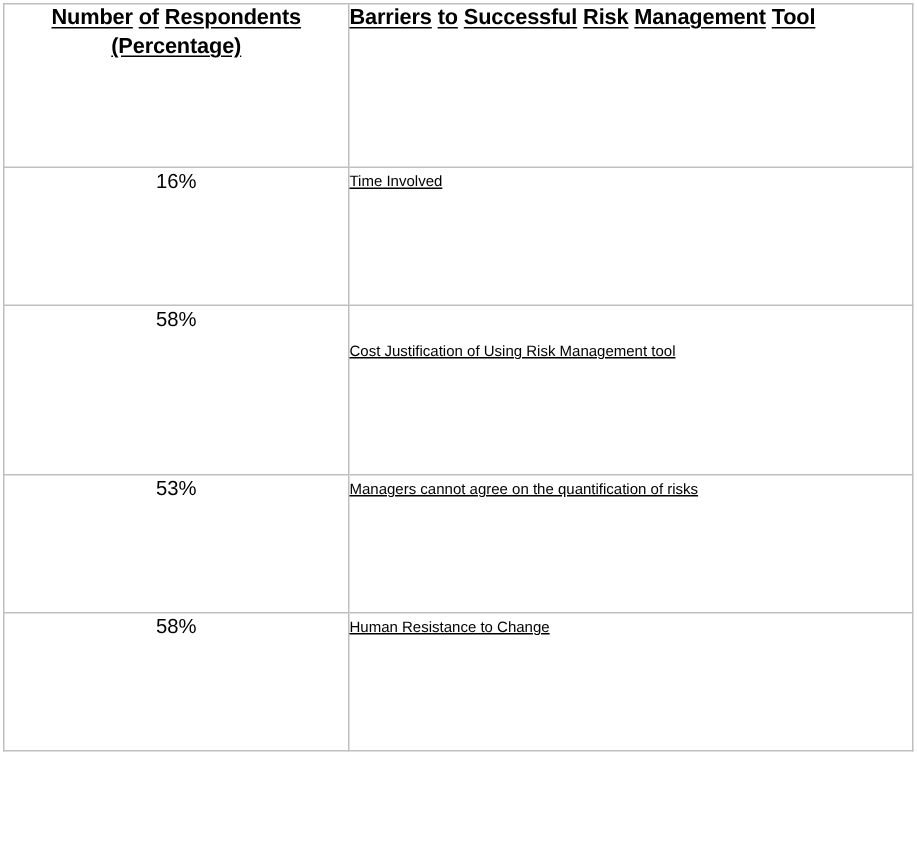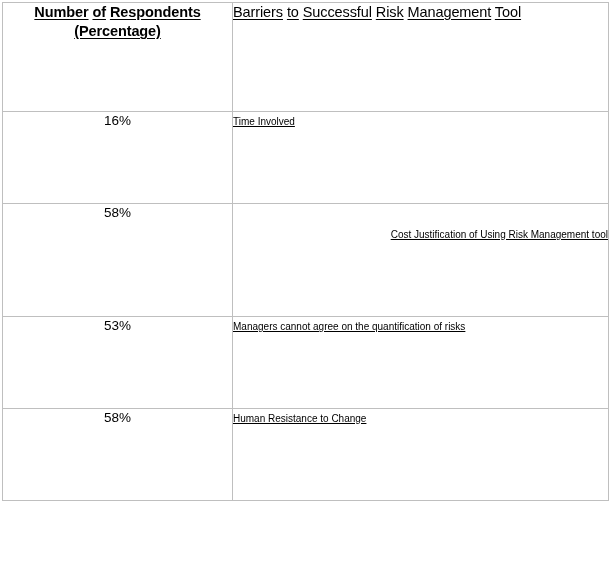--- a/index.html
+++ b/index.html
@@ -51,21 +51,21 @@
     font-weight: bold;
     line-height: 19px;
     letter-spacing: -0.1px;
   }
   .hdr-pct .ln { display: block; }
 
   .hdr-label {
     padding-top: 22px;
     padding-left: 14px;
     font-size: 14.5px;
-    font-weight: normal;
+    font-weight: bold;
     line-height: 19px;
     letter-spacing: -0.1px;
   }
 
   
   .u-words > span { text-decoration: underline; text-underline-offset: 1.5px; }
 
   
   tr.data-row td { height: 91px; }
 
@@ -77,21 +77,21 @@
   .cell-label {
     font-size: 10px;
     line-height: 19px;
     padding-left: 16px;
     padding-right: 14px;
     text-decoration: underline;
   }
 
   
   .pt-a { padding-top: 9px; }
-  .pt-b { padding-top: 12px; text-align: right; }
+  .pt-b { padding-top: 12px; }
   .pt-c { padding-top: 10px; }
 
   .shift-0 { padding-right: 0px; }
   .shift-1 { padding-right: 6px; }
   .shift-2 { padding-right: 14px; }
   .shift-3 { padding-right: 20px; }
   .shift-4 { padding-right: 20px; }
 </style>
 </head>
 <body>

